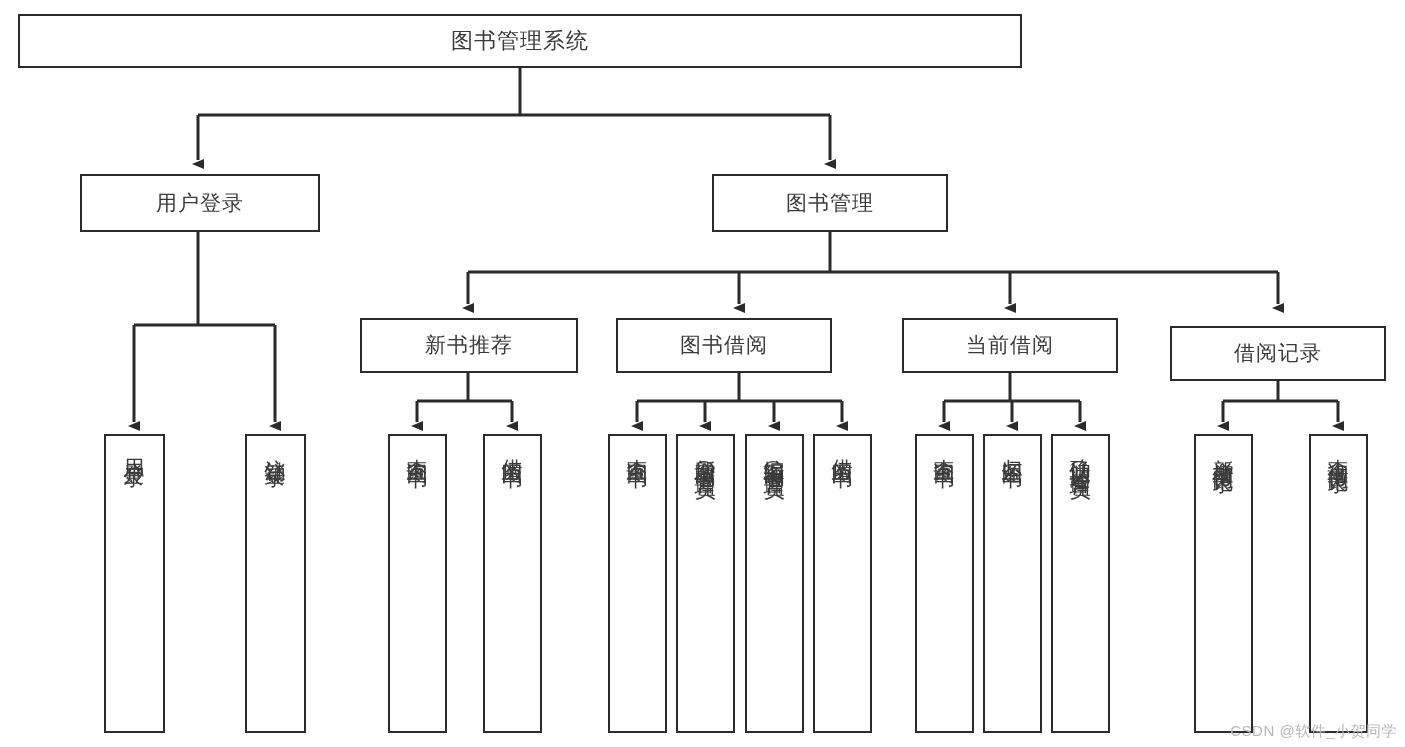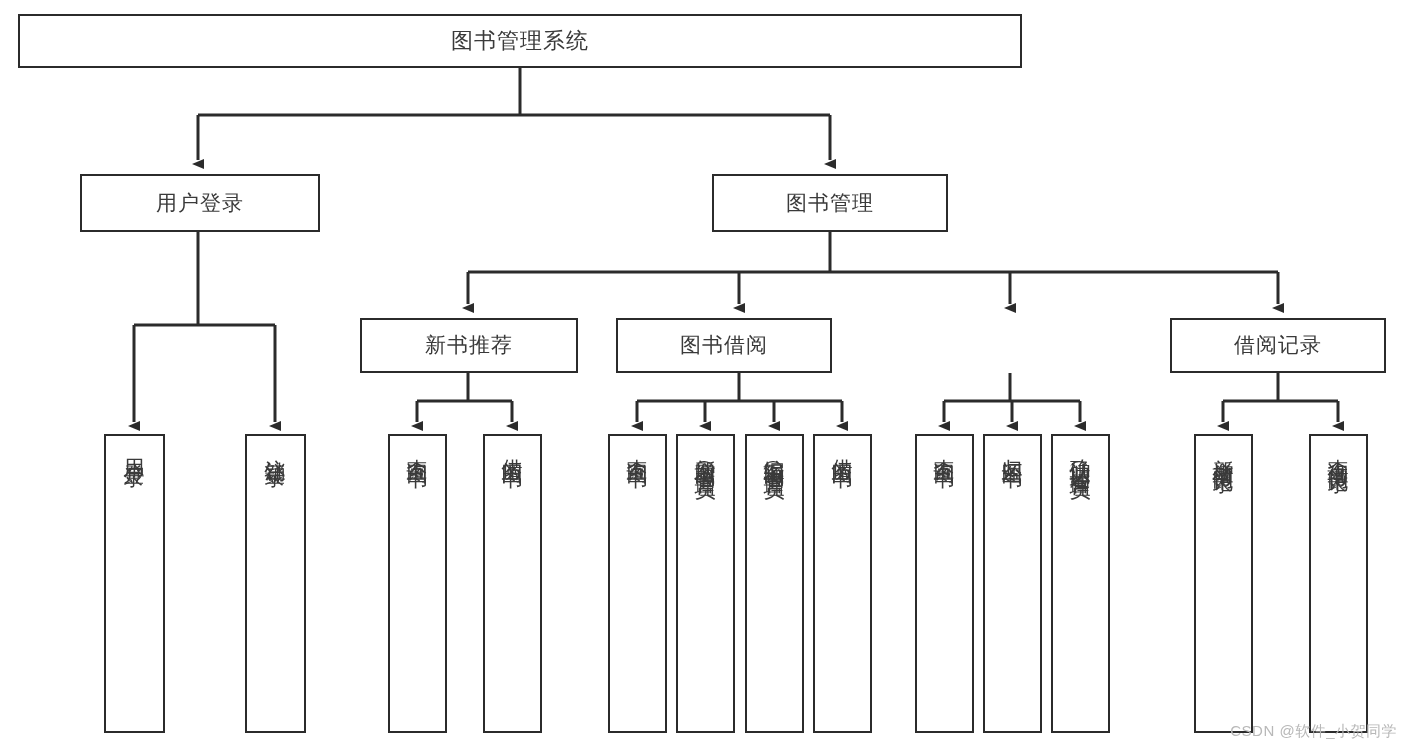--- a/index.html
+++ b/index.html
@@ -140,22 +140,25 @@
   </div>
 
   <div class="node horizontal" style="left:360px; top:318px; width:218px; height:55px;">
     <span class="label">新书推荐</span>
   </div>
 
   <div class="node horizontal" style="left:616px; top:318px; width:216px; height:55px;">
     <span class="label">图书借阅</span>
   </div>
 
-
-  <div class="node horizontal" style="left:1170px; top:318px; width:216px; height:55px;">
+  <div class="node horizontal" style="left:902px; top:318px; width:216px; height:55px;">
+    <span class="label">当前借阅</span>
+  </div>
+
+  <div class="node horizontal" style="left:1170px; top:326px; width:216px; height:55px;">
     <span class="label">借阅记录</span>
   </div>
 
   <div class="node vertical" style="left:104px; top:434px; width:61px; height:299px;">
     <span class="label">用户登录</span>
   </div>
 
   <div class="node vertical" style="left:245px; top:434px; width:61px; height:299px;">
     <span class="label">注销登录</span>
   </div>

